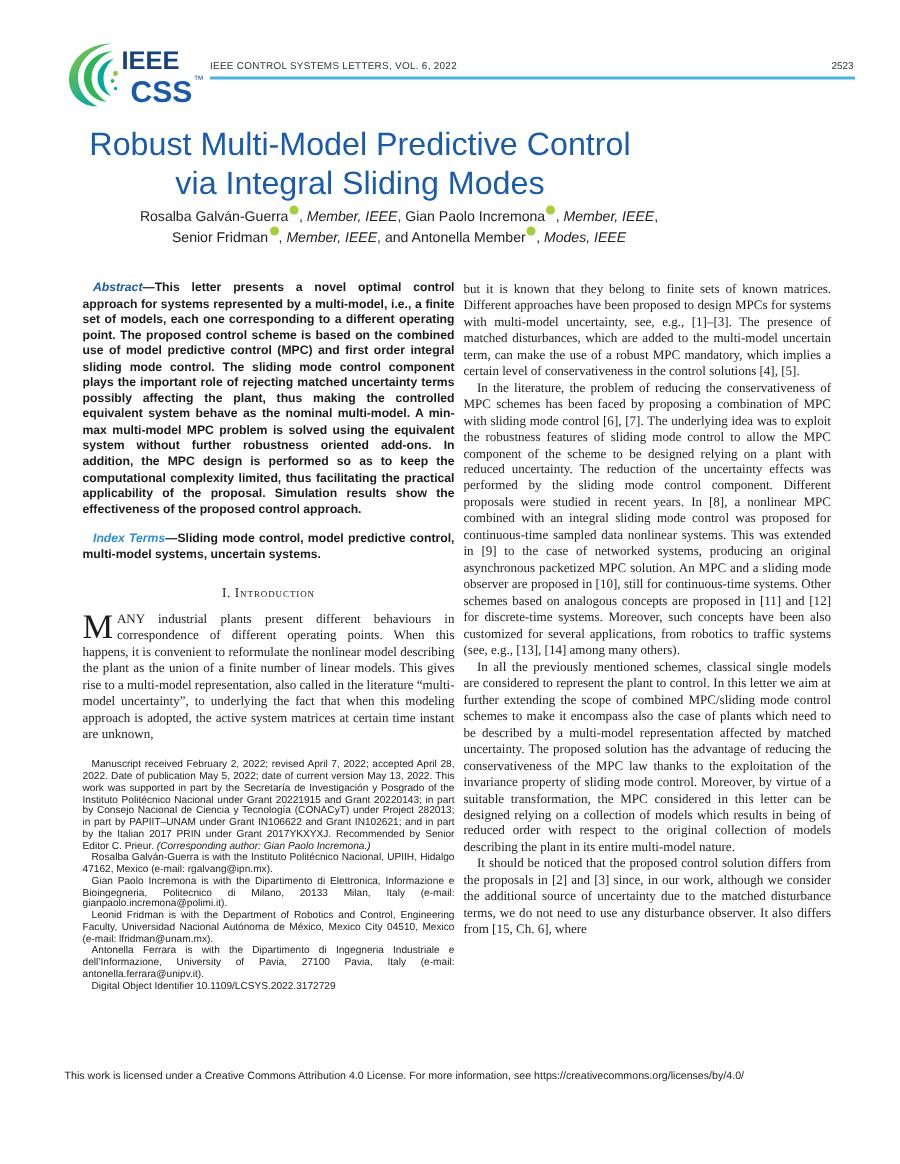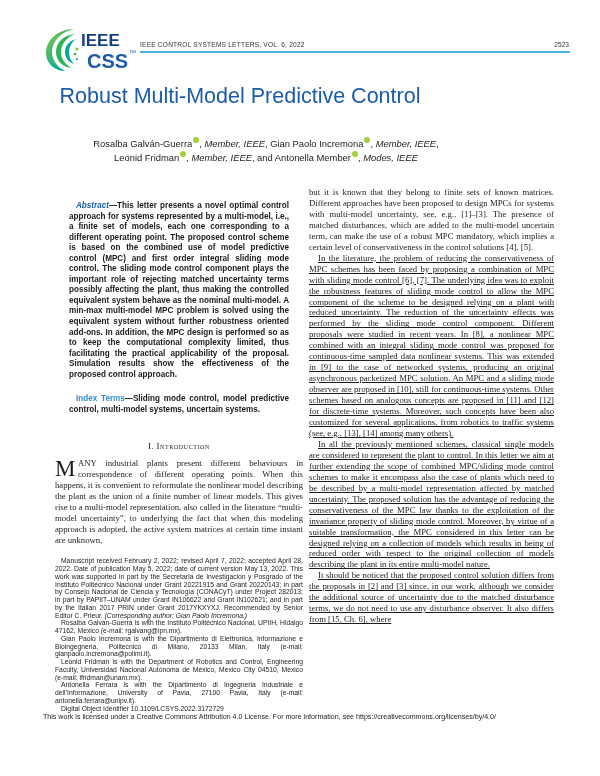--- a/index.html
+++ b/index.html
@@ -38,28 +38,28 @@
     display:inline-block; width:6px; height:6px; border-radius:50%;
     background:#a6ce39; vertical-align:super; margin-left:1px;
   }
   
   .col-left  { position:absolute; left:55px;  top:187px; width:248px; }
   .col-right { position:absolute; left:309px; top:187px; width:245px; }
 
   .abstract, .index-terms {
     font-family:"Liberation Sans", sans-serif; font-weight:bold;
     font-size:8.15px; line-height:10.55px; text-align:justify; text-indent:7px;
-    color:#1b1b1b; margin:14px;
+    color:#1b1b1b; margin:0;
   }
   .index-terms { margin-top:9px; }
   .lead-abstract { color:#1a5cab; font-style:italic; }
-  .lead-index   { color:#2f8fd0; }
+  .lead-index   { color:#2f8fd0; font-style:italic; }
 
   .sec-heading {
-    margin-top:26px; text-align:center;
+    margin-top:15px; text-align:center;
     font-size:8.8px; letter-spacing:.4px; color:#1b1b1b;
   }
   .sc { font-variant:small-caps; letter-spacing:.6px; }
 
   .intro {
     margin:7px 0 0 0; font-size:8.7px; line-height:11px; text-align:justify;
   }
   .dropcap {
     float:left; font-size:23px; line-height:19.5px; padding-right:2.5px; padding-top:1px;
   }
@@ -68,21 +68,21 @@
     margin-top:11px;
     font-family:"Liberation Sans", sans-serif; font-size:6.75px; line-height:7.75px;
     text-align:justify; color:#222;
   }
   .footnotes p { margin:0; text-indent:6px; }
   .fn-italic { font-style:italic; }
 
   .col-right p {
     margin:0; font-size:8.7px; line-height:10.95px; text-align:justify;
   }
-  .col-right p.indent { text-indent:9px;text-decoration:underline; }
+  .col-right p.indent { text-indent:9px; }
 
   
   .footer {
     position:absolute; left:0; top:713px; width:539px; text-align:center;
     font-family:"Liberation Sans", sans-serif; font-size:7.1px; color:#222;
   }
 </style>
 </head>
 <body>
 
@@ -106,26 +106,27 @@
       <text x="43" y="41" font-family="Liberation Sans, sans-serif" font-size="20" font-weight="bold" fill="#1d59a9">CSS</text>
       <text x="85" y="28" font-family="Liberation Sans, sans-serif" font-size="7" fill="#1d59a9">™</text>
     </svg>
   </div>
   <div class="journal-line">IEEE CONTROL SYSTEMS LETTERS, VOL. 6, 2022</div>
   <div class="page-num">2523</div>
   <div class="header-rule"></div>
 
   <div class="title-block">
     <div>Robust Multi-Model Predictive Control</div>
+    <div>via Integral Sliding Modes</div>
   </div>
 
   <div class="authors-block">
     <div><span>Rosalba Galván-Guerra</span><span class="orcid"></span><span>, </span><span class="role">Member, IEEE</span><span>, </span><span>Gian Paolo Incremona</span><span class="orcid"></span><span>, </span><span class="role">Member, IEEE</span><span>,</span>
     </div>
-    <div><span>Leonid Fridman</span><span class="orcid"></span><span>, </span><span class="role">Member, IEEE</span><span>, and </span><span>Antonella Member</span><span class="orcid"></span><span>, </span><span class="role">Modes, IEEE</span><span></span>
+    <div><span>Senior Fridman</span><span class="orcid"></span><span>, </span><span class="role">Member, IEEE</span><span>, and </span><span>Antonella Member</span><span class="orcid"></span><span>, </span><span class="role">Modes, IEEE</span><span></span>
     </div>
   </div>
 
   <div class="col-left">
     <p class="abstract"><span class="lead-abstract">Abstract</span><span>—This letter presents a novel optimal control approach for systems represented by a multi-model, i.e., a finite set of models, each one corresponding to a different operating point. The proposed control scheme is based on the combined use of model predictive control (MPC) and first order integral sliding mode control. The sliding mode control component plays the important role of rejecting matched uncertainty terms possibly affecting the plant, thus making the controlled equivalent system behave as the nominal multi-model. A min-max multi-model MPC problem is solved using the equivalent system without further robustness oriented add-ons. In addition, the MPC design is performed so as to keep the computational complexity limited, thus facilitating the practical applicability of the proposal. Simulation results show the effectiveness of the proposed control approach.</span></p>
 
     <p class="index-terms"><span class="lead-index">Index Terms</span><span>—Sliding mode control, model predictive control, multi-model systems, uncertain systems.</span></p>
 
     <div class="sec-heading"><span>I.</span> <span class="sc">Introduction</span></div>
 

